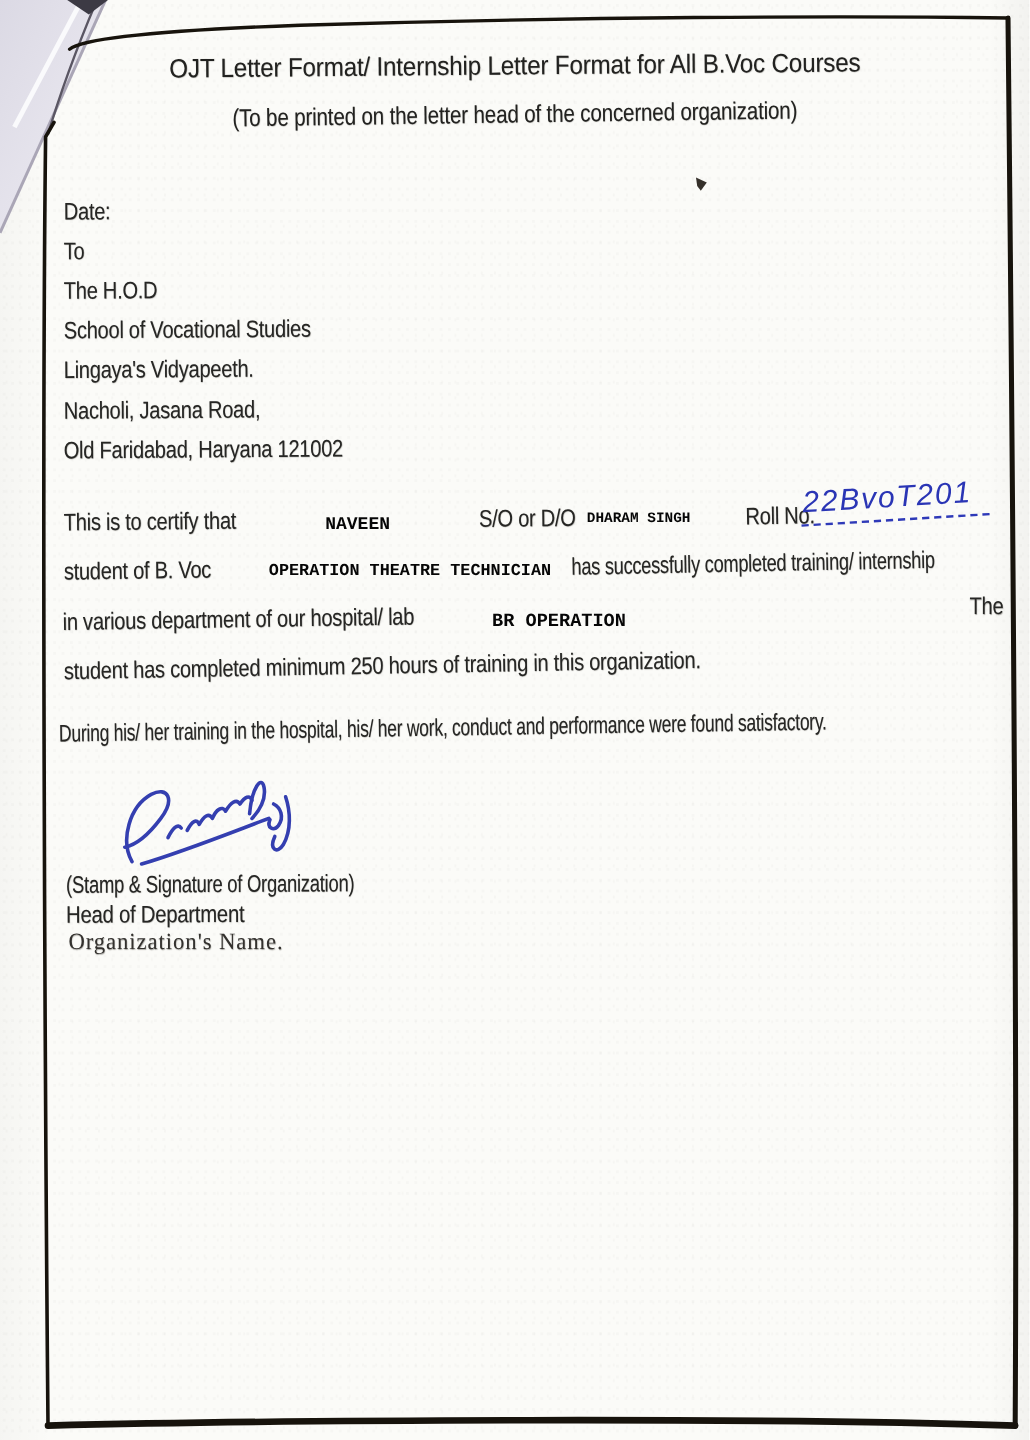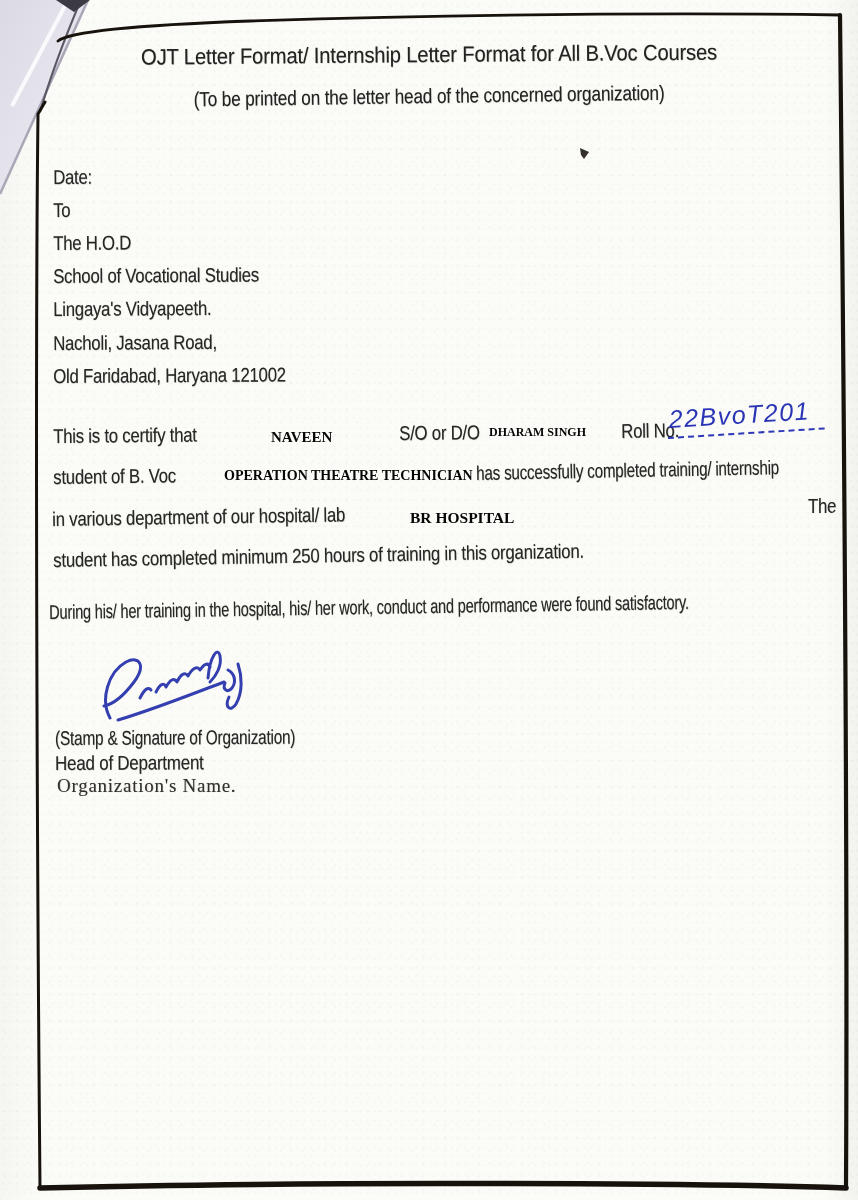--- a/index.html
+++ b/index.html
@@ -23,21 +23,21 @@
     text-shadow:0.4px 0.4px 0.8px rgba(70,68,62,0.45);
   }
   .ctitle{
     position:absolute;left:0;width:858px;text-align:center;white-space:nowrap;
     font-family:"Liberation Sans",sans-serif;color:#222220;letter-spacing:-0.2px;
     transform-origin:50% 50%;
     text-shadow:0.4px 0.4px 0.8px rgba(70,68,62,0.45);
   }
   .overlay{
     position:absolute;white-space:nowrap;
-    font-family:Liberation Serif, serif;font-weight:bold;color:#060606;
+    font-family:Liberation Mono, monospace;font-weight:bold;color:#060606;
     transform-origin:0 0;
   }
   .serifline{
     font-family:"Liberation Serif",serif !important;
     letter-spacing:0.8px !important;font-size:19.5px !important;color:#33312e;
   }
   .handw{
     position:absolute;white-space:nowrap;
     font-family:"Liberation Sans",sans-serif;font-style:italic;
     font-size:25px;color:#2a35b5;letter-spacing:1.5px;
@@ -86,21 +86,21 @@
   <div class="scan" style="left:399px;top:422px;transform:rotate(-0.6deg) scaleX(0.84);">S/O or D/O</div>
   <div class="overlay" style="left:489px;top:425px;font-size:12px;">DHARAM SINGH</div>
   <div class="scan" style="left:621px;top:420px;transform:rotate(-1deg) scaleX(0.84);">Roll No.</div>
   <div class="handw" style="left:668px;top:405px;">22BvoT201</div>
 
   <div class="scan" style="left:53px;top:466px;transform:rotate(-0.8deg) scaleX(0.84);">student of B. Voc</div>
   <div class="overlay" style="left:224px;top:468px;font-size:14px;">OPERATION THEATRE TECHNICIAN</div>
   <div class="scan" style="left:476px;top:462px;transform:rotate(-1.1deg) scaleX(0.76);">has successfully completed training/ internship</div>
 
   <div class="scan" style="left:52px;top:508px;transform:rotate(-0.9deg) scaleX(0.84);">in various department of our hospital/ lab</div>
-  <div class="overlay" style="left:410px;top:509px;font-size:15.5px;">BR HOSPITAL</div>
+  <div class="overlay" style="left:410px;top:509px;font-size:15.5px;">BR OPERATION</div>
   <div class="scan" style="left:808px;top:495px;transform:scaleX(0.84);">The</div>
 
   <div class="scan" style="left:53px;top:549px;transform:rotate(-1deg) scaleX(0.84);">student has completed minimum 250 hours of training in this organization.</div>
 
   <div class="scan" style="left:49px;top:601px;transform:rotate(-0.9deg) scaleX(0.73);">During his/ her training in the hospital, his/ her work, conduct and performance were found satisfactory.</div>
 
   <svg class="sig" style="left:88px;top:640px;width:190px;height:100px;" viewBox="0 0 190 100">
     <g stroke="#2a35ad" stroke-width="3" fill="none" stroke-linecap="round" stroke-linejoin="round" opacity="0.95">
       <path d="M22,78 C12,60 20,32 38,22 C52,15 58,26 46,42 C37,54 26,64 16,66"></path>
       <path d="M52,58 C56,50 60,46 63,50"></path>

